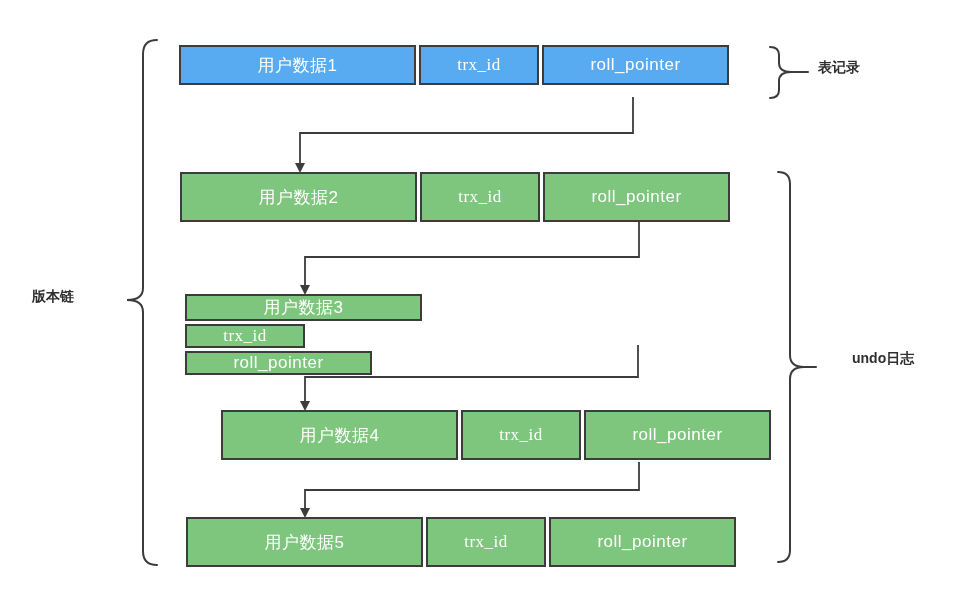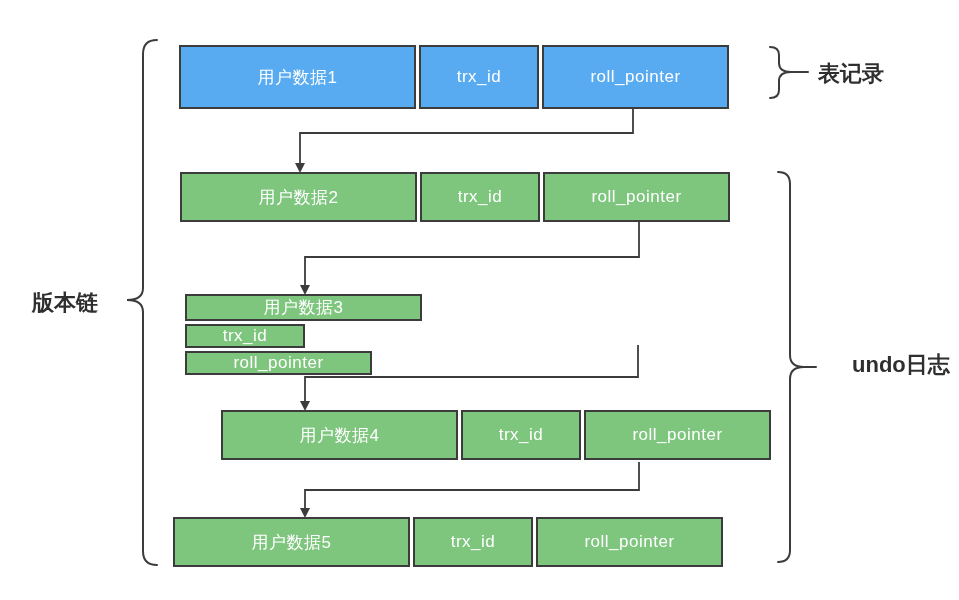--- a/index.html
+++ b/index.html
@@ -34,37 +34,37 @@
     align-items: center;
     justify-content: center;
     color: var(--cell-text, #ffffff);
     font-size: 17px;
     letter-spacing: 0.5px;
     height: 100%;
   }
   .row.table-record .cell { background: var(--table-record-fill, #58abf0); }
   .row.undo-log .cell     { background: var(--undo-log-fill, #7ec57e); }
   .cell.c1 { width: 237px; }
-  .cell.c2 { width: 120px; }
+  .cell.c2 { width: 120px; font-family: Liberation Serif, serif; }
   .cell.c3 { width: 187px; }
   .brace {
     fill: none;
     stroke: var(--line, #3c3c3c);
     stroke-width: 2;
     stroke-linecap: round;
   }
   .connector {
     fill: none;
     stroke: var(--line, #3c3c3c);
     stroke-width: 1.8;
   }
   .side-label {
     position: absolute;
     color: var(--label-text, #2f2f2f);
-    font-size: 22px;
+    font-size: 14px;
     font-weight: bold;
     white-space: nowrap;
   }
 </style>
 </head>
 <body>
 
 <div id="stage">
 
   <svg id="overlay" viewBox="0 0 959 600" xmlns="http://www.w3.org/2000/svg">
@@ -81,21 +81,21 @@
 
     <path class="brace" d="M157 40 Q143 40 143 54 L143 288 Q143 300 127 300 Q143 300 143 312 L143 551 Q143 565 157 565"></path>
 
     <path class="brace" d="M770 47 Q779 47 779 55 L779 63 Q779 72 791 72 Q779 72 779 81 L779 90 Q779 98 770 98"></path>
     <path class="brace" d="M791 72 L808 72"></path>
 
     <path class="brace" d="M778 172 Q790 172 790 184 L790 355 Q790 367 804 367 Q790 367 790 379 L790 550 Q790 562 778 562"></path>
     <path class="brace" d="M804 367 L816 367"></path>
   </svg>
 
-  <div class="row table-record" style="left:179px; top:45px; height:64px;">
+  <div class="row table-record" style="left:179px; top:45px; height:40px;">
     <div class="cell c1">用户数据1</div>
     <div class="cell c2">trx_id</div>
     <div class="cell c3">roll_pointer</div>
   </div>
 
   <div class="row undo-log" style="left:180px; top:172px;align-items:center;">
     <div class="cell c1">用户数据2</div>
     <div class="cell c2">trx_id</div>
     <div class="cell c3">roll_pointer</div>
   </div>
@@ -105,21 +105,21 @@
     <div class="cell c2">trx_id</div>
     <div class="cell c3">roll_pointer</div>
   </div>
 
   <div class="row undo-log" style="left:185px; top:410px;margin-left:36px;">
     <div class="cell c1">用户数据4</div>
     <div class="cell c2">trx_id</div>
     <div class="cell c3">roll_pointer</div>
   </div>
 
-  <div class="row undo-log" style="left:173px; top:517px;">
+  <div class="row undo-log" style="left:186px; top:517px;">
     <div class="cell c1">用户数据5</div>
     <div class="cell c2">trx_id</div>
     <div class="cell c3">roll_pointer</div>
   </div>
 
   <div class="side-label" style="left:32px; top:288px;">版本链</div>
   <div class="side-label" style="left:818px; top:59px;">表记录</div>
   <div class="side-label" style="left:826px; top:350px;margin-left:26px;">undo日志</div>
 
 </div>

